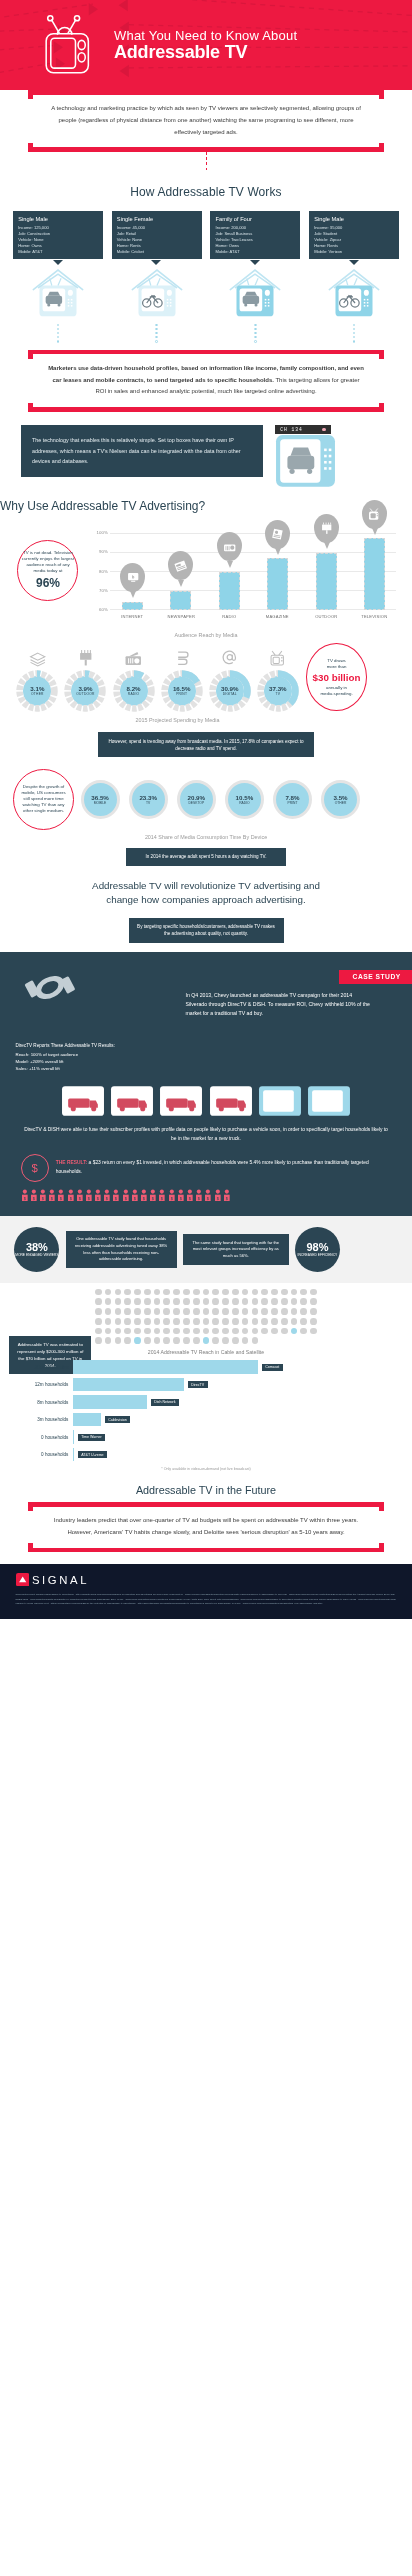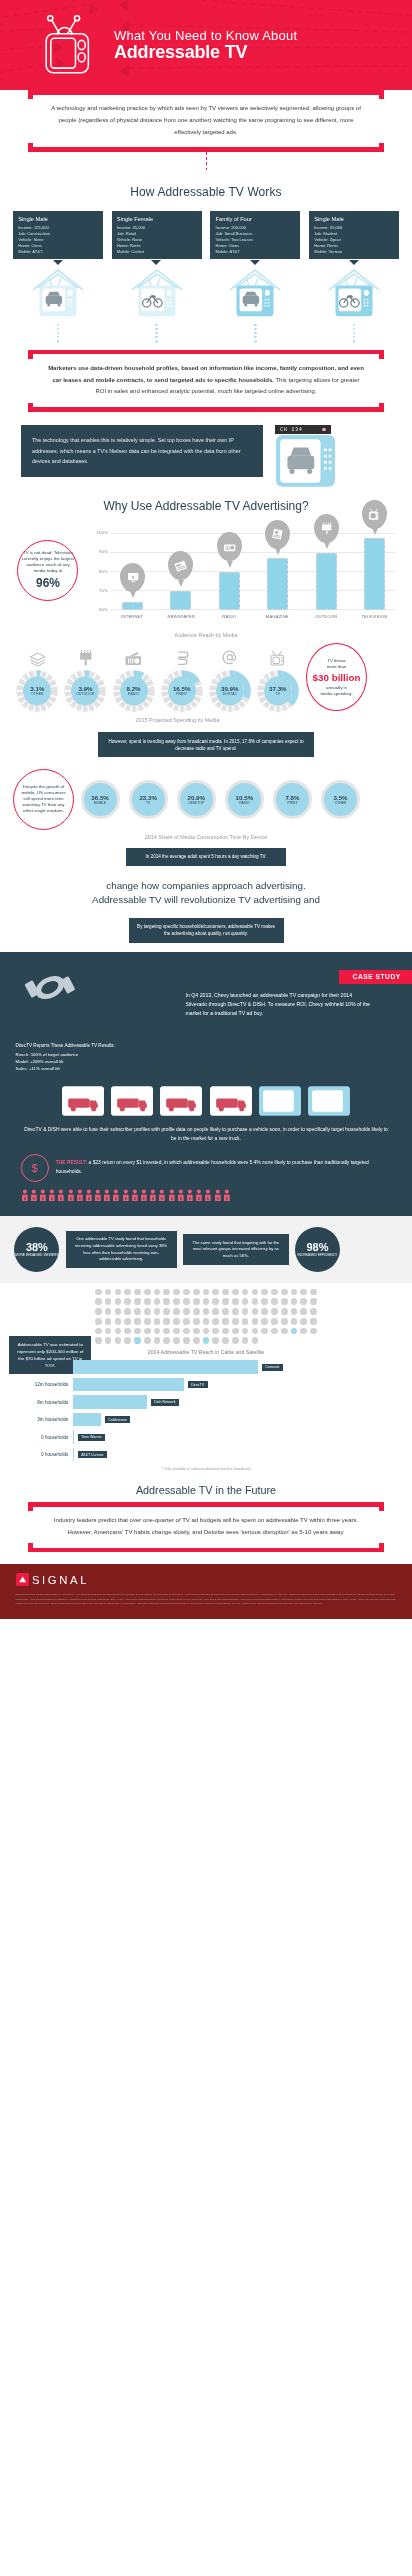--- a/index.html
+++ b/index.html
@@ -88,21 +88,21 @@
     font-size: 5.4px; line-height: 1.95; position: relative;
   }
   .ch-badge {
     background: #2f2f2f; color: #fff; font-family: "Liberation Mono", monospace;
     font-size: 4.6px; letter-spacing: 1px; padding: 2.1px 5.2px; display: flex;
     align-items: center; justify-content: space-between; width: 56px;
   }
   .ch-badge .rec { width: 3.6px; height: 3.6px; border-radius: 50%; background: #f0a7b4; }
 
   
-  .why-title { text-align: center; font-size: 12px; color: #2b4553; padding: 7.2px 0 0; }
+  .why-title { text-align: left; font-size: 12px; color: #2b4553; padding: 7.2px 0 0; }
   .chart-area { position: relative; margin: 5.2px 10.3px 0; height: 111px; }
   .bubble-note {
     position: absolute; left: 7.2px; top: 21.6px; width: 61px; height: 61px;
     border: 1.1px solid #ed1941; border-radius: 50%;
     display: flex; flex-direction: column; align-items: center; justify-content: center;
     text-align: center; font-size: 4.4px; line-height: 1.35; color: #2b4553; padding: 3.1px;
   }
   .bubble-note .big { font-size: 12px; font-weight: bold; color: #2b4553; margin-top: 1px; }
   .bars { position: absolute; left: 82px; right: 6.2px; top: 14.4px; height: 77px; }
   .gridline { position: absolute; left: 17.5px; right: 0; height: 1px; background: #e9e9e9; }
@@ -226,21 +226,21 @@
   .hbar-row { display: flex; align-items: center; height: 17.5px; }
   .hbar-lab { font-size: 4.6px; color: #2b4553; text-align: right; padding-right: 4.1px; }
   .hbar { background: #9ed8ea; height: 13.4px; }
   .hbar-name { font-size: 3.6px; color: #fff; background: #2b4553; padding: 1.5px 3.6px; margin-left: 4.1px; white-space: nowrap; }
   .hbar-foot { font-size: 3.6px; color: #9a9a9a; text-align: center; padding-top: 4.1px; }
 
   
   .future-title { text-align: center; font-size: 10.8px; color: #2b4553; padding: 12.4px 0 3.1px; }
 
   
-  .footer { background: #7f1d1d; padding: 9.3px 15.5px 13.4px; margin-top: 11.3px; }
+  .footer { background: #0f172a; padding: 9.3px 15.5px 13.4px; margin-top: 11.3px; }
   .logo-row { display: flex; align-items: center; gap: 3.1px; }
   .logo-txt { color: #fff; font-size: 11.3px; letter-spacing: 2.6px; font-weight: 300; }
   .sources { color: #8ba2ae; font-size: 2.4px; line-height: 1.75; margin-top: 7.2px; word-break: break-all; }
 </style>
 </head>
 <body>
 
 <div class="page">
 
   <div class="header">
@@ -804,22 +804,22 @@
         </div>
     </div>
   </div>
   <div class="chart-caption" style="margin-top:4.1px">2014 Share of Media Consumption Time By Device</div>
 
   <div style="display:flex;justify-content:center;padding:8.2px 0 0">
     <div class="note-box" style="width:160px">In 2014 the average adult spent 5 hours a day watching TV.</div>
   </div>
 
   <div class="statement">
+    <div>Addressable TV will revolutionize TV advertising and</div>
     <div>change how companies approach advertising.</div>
-    <div>Addressable TV will revolutionize TV advertising and</div>
   </div>
   <div style="display:flex;justify-content:center;padding:5.2px 0 0">
     <div class="note-box" style="width:155px">By targeting specific households/customers, addressable TV makes the advertising about quality, not quantity.</div>
   </div>
 
   <div class="case-band">
     <div class="case-tag">CASE STUDY</div>
     <div class="case-inner">
       <div class="case-left">
         <svg width="77" height="47" viewBox="0 0 150 92">

